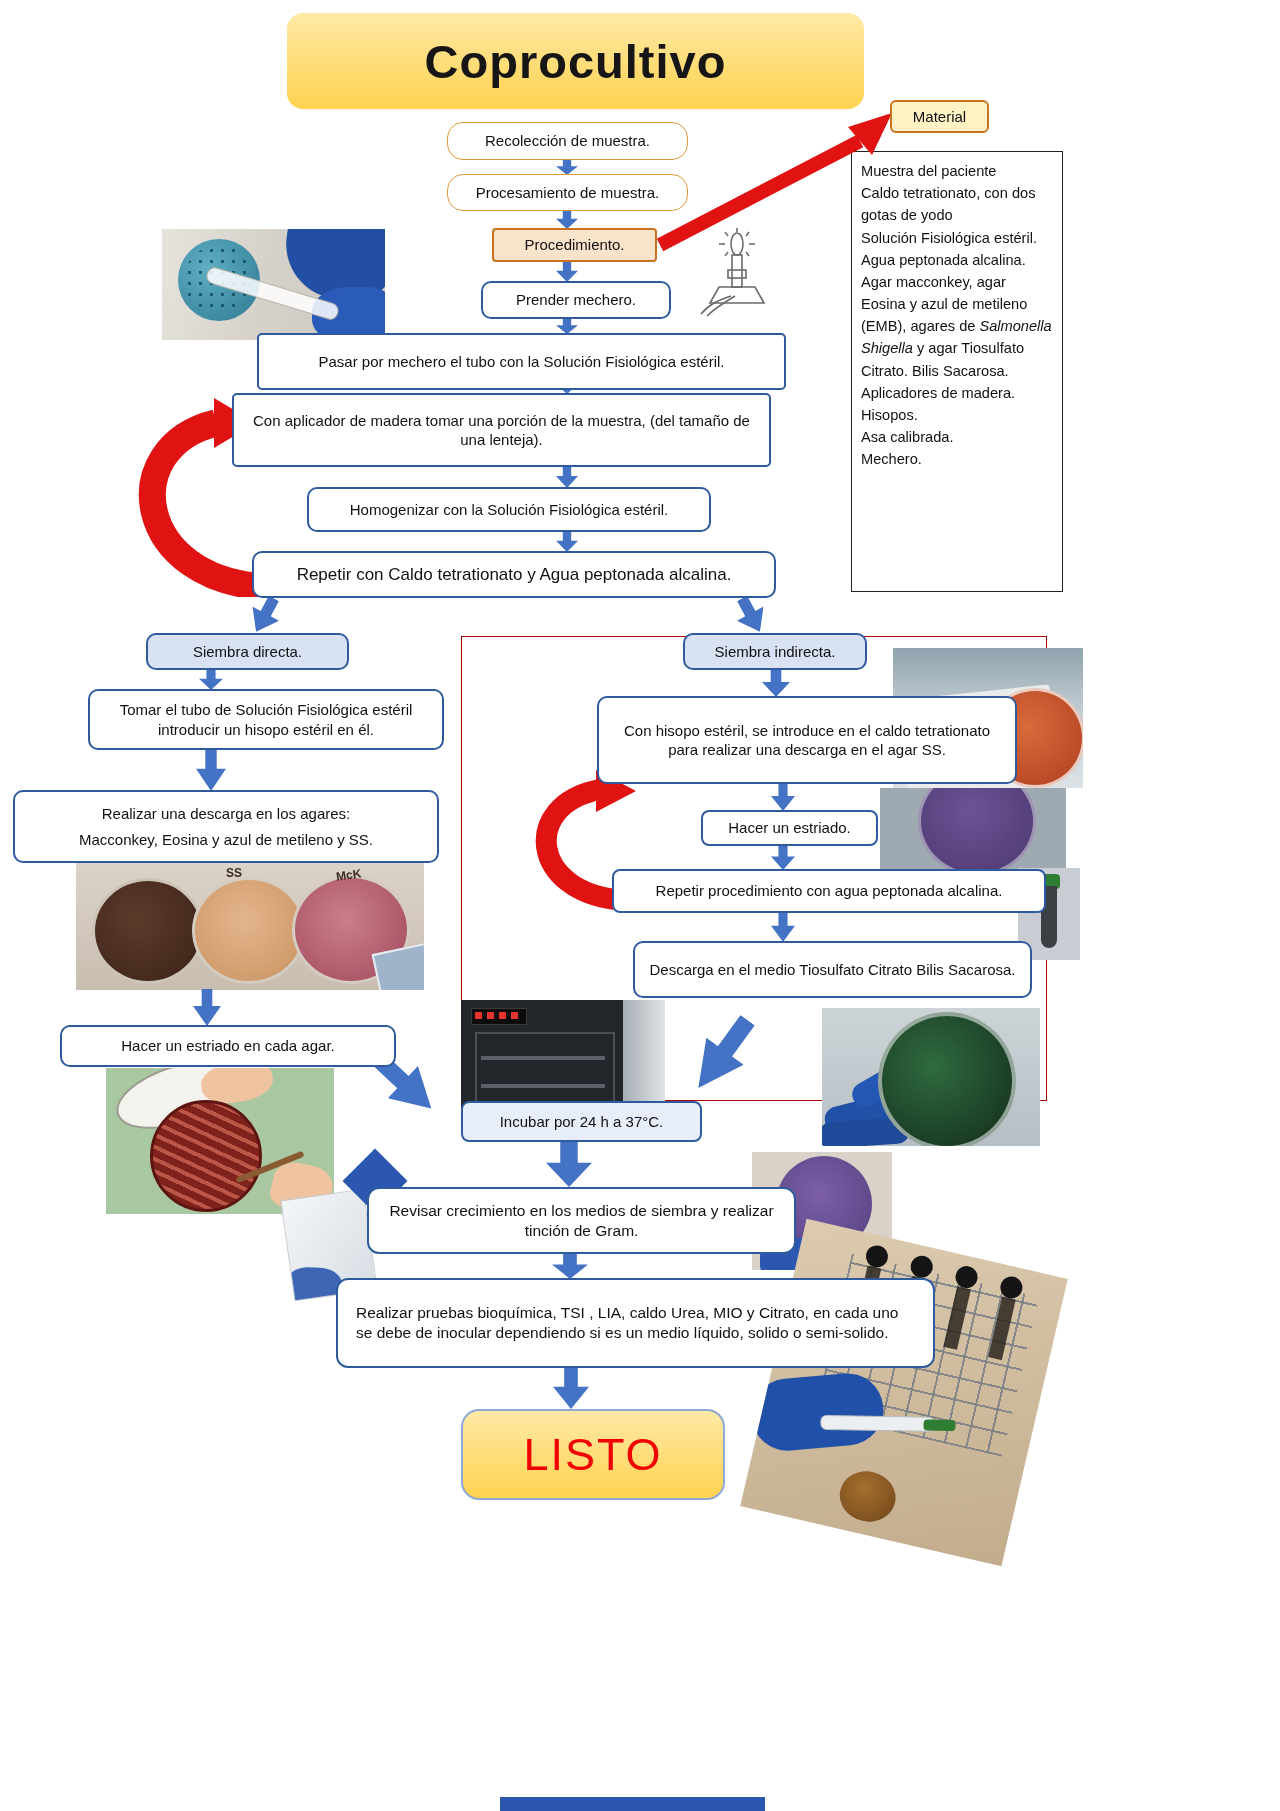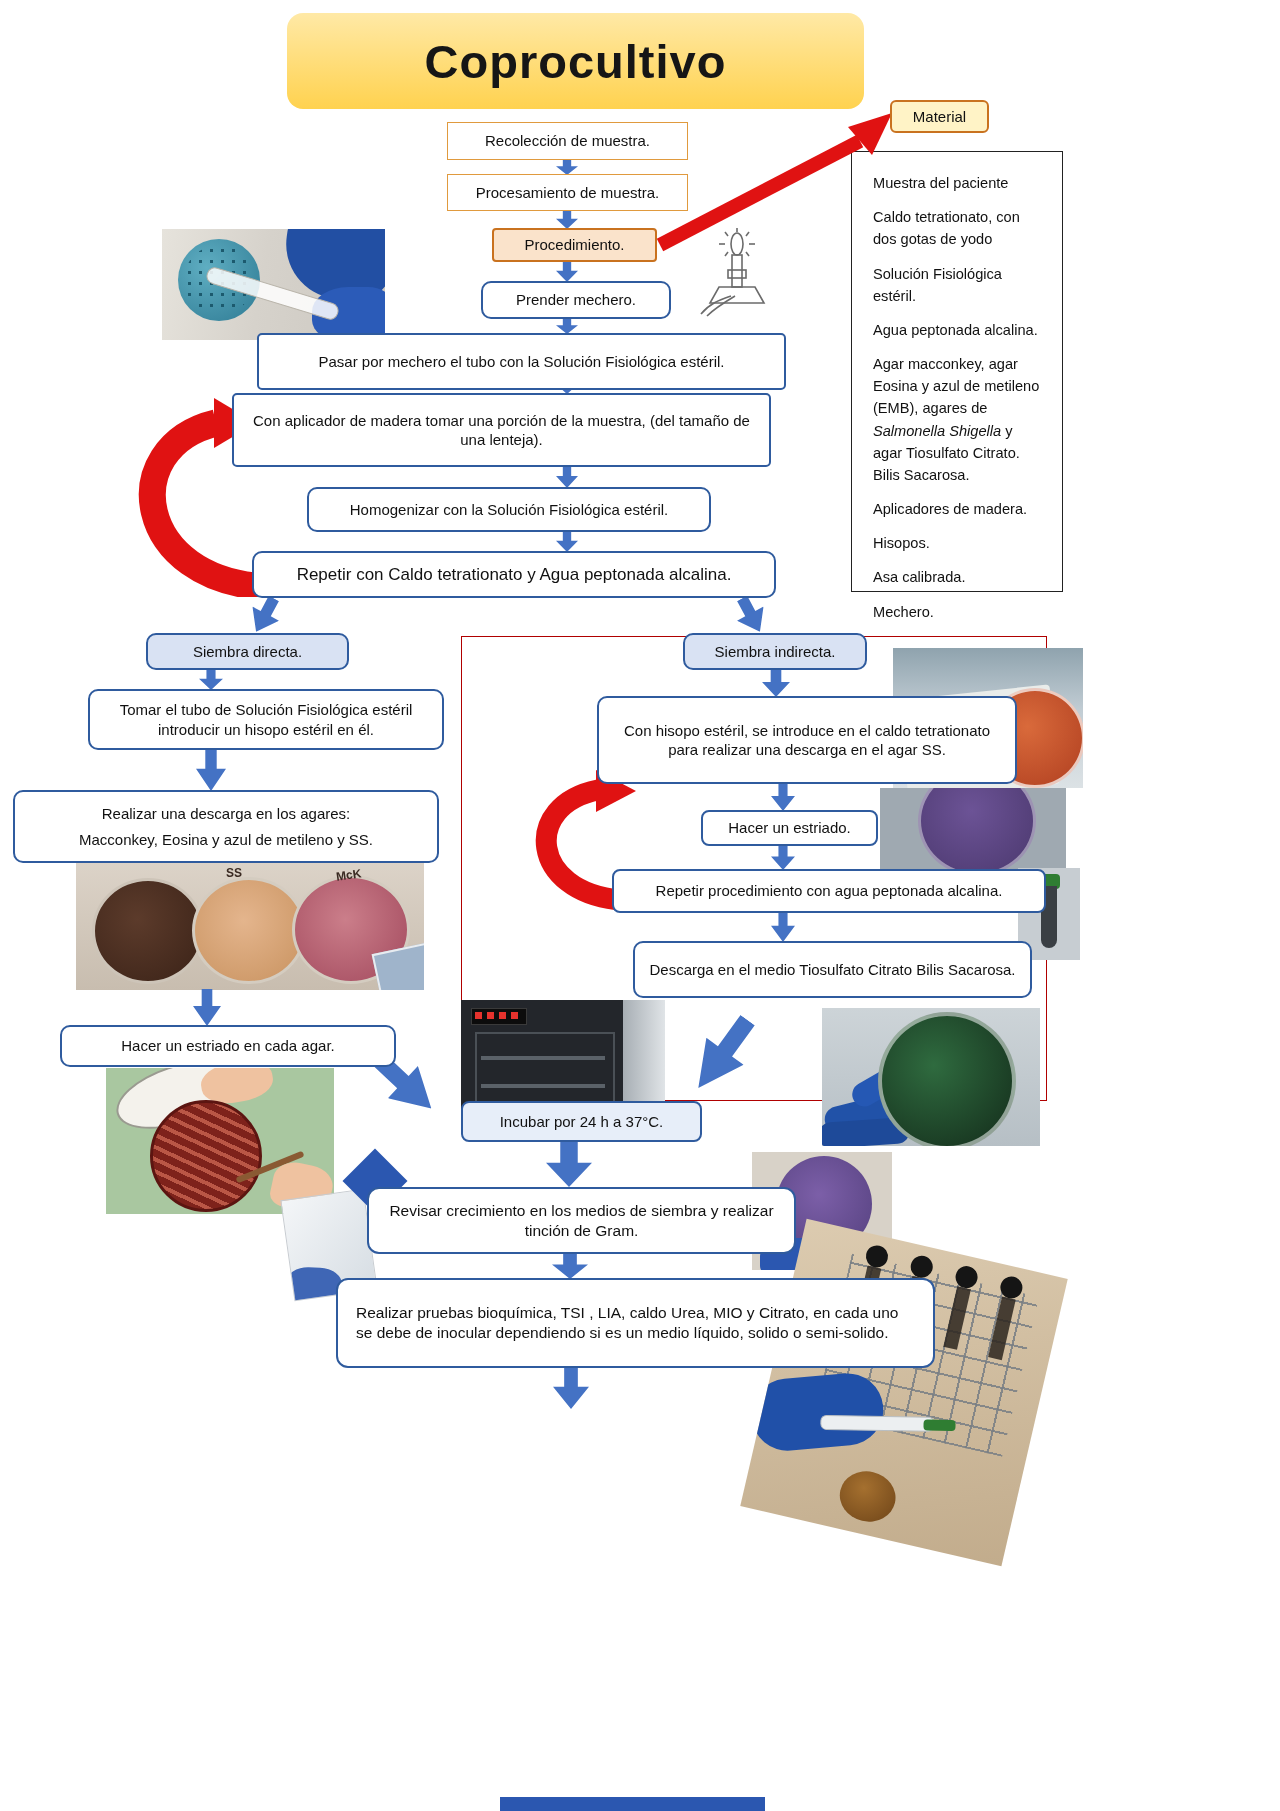--- a/index.html
+++ b/index.html
@@ -2,36 +2,36 @@
 <html><head>
 <meta charset="utf-8">
 <style>
   html,body{margin:0;padding:0;background:#fff;font-family:"Liberation Sans",sans-serif;color:#111;}
   #page{position:relative;width:1280px;height:1811px;background:#fff;overflow:hidden;}
 
   .box{position:absolute;box-sizing:border-box;display:flex;flex-direction:column;align-items:center;
        justify-content:center;text-align:center;background:#fff;border:2px solid #2F5B9E;
        border-radius:10px;font-size:15px;line-height:1.28;padding:4px 12px;z-index:3;}
   .box.sq{border-radius:5px;}
-  .box.orange{border:1.6px solid #E09A3E;border-radius:0;}
+  .box.orange{border:1.6px solid #E09A3E;border-radius:16px;}
   .box.orange-fill{background:#FAE3CB;border:2px solid #C9721F;border-radius:4px;}
   .box.branch{background:#D9E2F3;}
   .box.leftalign{align-items:flex-start;text-align:left;margin-left:29px;}
 
   #title{position:absolute;left:287px;top:13px;width:577px;height:96px;
          background:linear-gradient(180deg,#FFE9A6,#FFD24F);border-radius:16px;
          display:flex;align-items:center;justify-content:center;
          font-size:47px;font-weight:800;letter-spacing:1px;color:#161616;z-index:3;}
 
   #material-btn{position:absolute;left:890px;top:100px;width:99px;height:33px;box-sizing:border-box;
          background:#FFF3C6;border:2px solid #C9721F;border-radius:6px;display:flex;
          align-items:center;justify-content:center;font-size:15px;z-index:6;}
   #material-panel{position:absolute;left:851px;top:151px;width:212px;height:441px;box-sizing:border-box;
          background:#fff;border:1.6px solid #222;padding:8px 9px;font-size:14.6px;line-height:1.52;z-index:3;}
-  .mline{margin:12px;}
+  .mline{margin:0;}
 
   #listo{position:absolute;left:461px;top:1409px;width:264px;height:91px;box-sizing:border-box;
          background:linear-gradient(180deg,#FFE9A6,#FFD24F);border:2px solid #8FA9D6;border-radius:18px;
          display:flex;align-items:center;justify-content:center;font-size:45px;letter-spacing:2px;
          color:#F00000;font-weight:500;z-index:3;}
 
   .arr{position:absolute;background:#4472C4;z-index:2;
        clip-path:polygon(31% 0,69% 0,69% 46%,100% 46%,50% 100%,0 46%,31% 46%);}
 
   .photo{position:absolute;overflow:hidden;z-index:1;}
@@ -83,20 +83,21 @@
   <div class="box" style="left:60px;top:1025px;width:336px;height:42px;">Hacer un estriado en cada agar.</div>
 
   <div class="box" style="left:597px;top:696px;width:420px;height:88px;">Con hisopo estéril, se introduce en el caldo tetrationato para realizar una descarga en el agar SS.</div>
   <div class="box" style="left:701px;top:810px;width:177px;height:36px;border-radius:8px;">Hacer un estriado.</div>
   <div class="box" style="left:612px;top:869px;width:434px;height:44px;border-radius:8px;">Repetir procedimiento con agua peptonada alcalina.</div>
   <div class="box" style="left:633px;top:941px;width:399px;height:57px;">Descarga en el medio Tiosulfato Citrato Bilis Sacarosa.</div>
 
   <div class="box" style="left:461px;top:1101px;width:241px;height:41px;border-radius:8px;background:#E7EEF9;">Incubar por 24 h a 37°C.</div>
   <div class="box" style="left:367px;top:1187px;width:429px;height:67px;border-radius:12px;font-size:15.5px;">Revisar crecimiento en los medios de siembra y realizar tinción de Gram.</div>
   <div class="box leftalign" style="left:307px;top:1278px;width:599px;height:90px;border-radius:12px;font-size:15.5px;padding:10px 18px;">Realizar pruebas bioquímica, TSI , LIA, caldo Urea, MIO y Citrato, en cada uno se debe de inocular dependiendo si es un medio líquido, solido o semi-solido.</div>
+  <div id="listo">LISTO</div>
 
   <div class="arr" style="left:556px;top:159px;width:22px;height:16px;"></div>
   <div class="arr" style="left:556px;top:210px;width:22px;height:19px;"></div>
   <div class="arr" style="left:556px;top:261px;width:22px;height:21px;"></div>
   <div class="arr" style="left:556px;top:318px;width:22px;height:16px;"></div>
   <div class="arr" style="left:556px;top:376px;width:22px;height:18px;"></div>
   <div class="arr" style="left:556px;top:466px;width:22px;height:22px;"></div>
   <div class="arr" style="left:556px;top:531px;width:22px;height:21px;"></div>
   <div class="arr" style="left:250px;top:596px;width:30px;height:38px;transform:rotate(28deg);"></div>
   <div class="arr" style="left:736px;top:596px;width:30px;height:38px;transform:rotate(-28deg);"></div>

